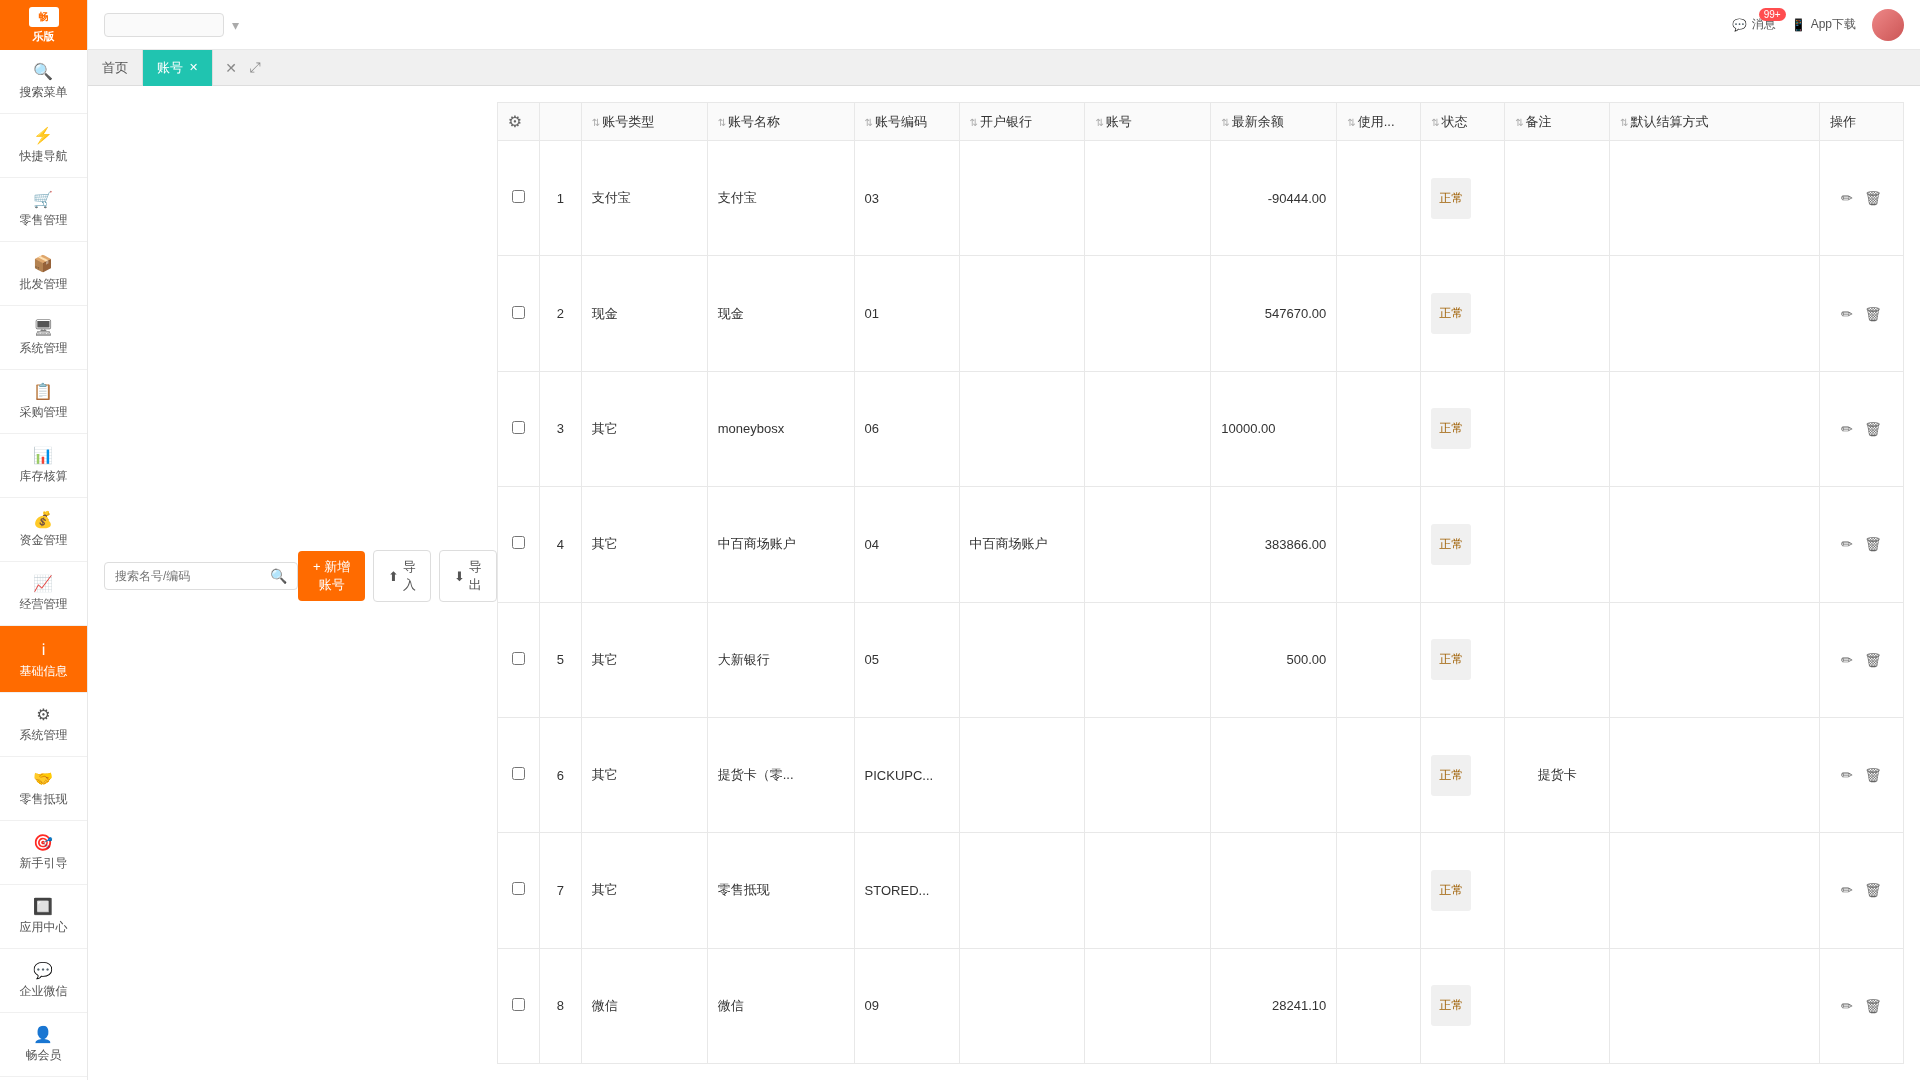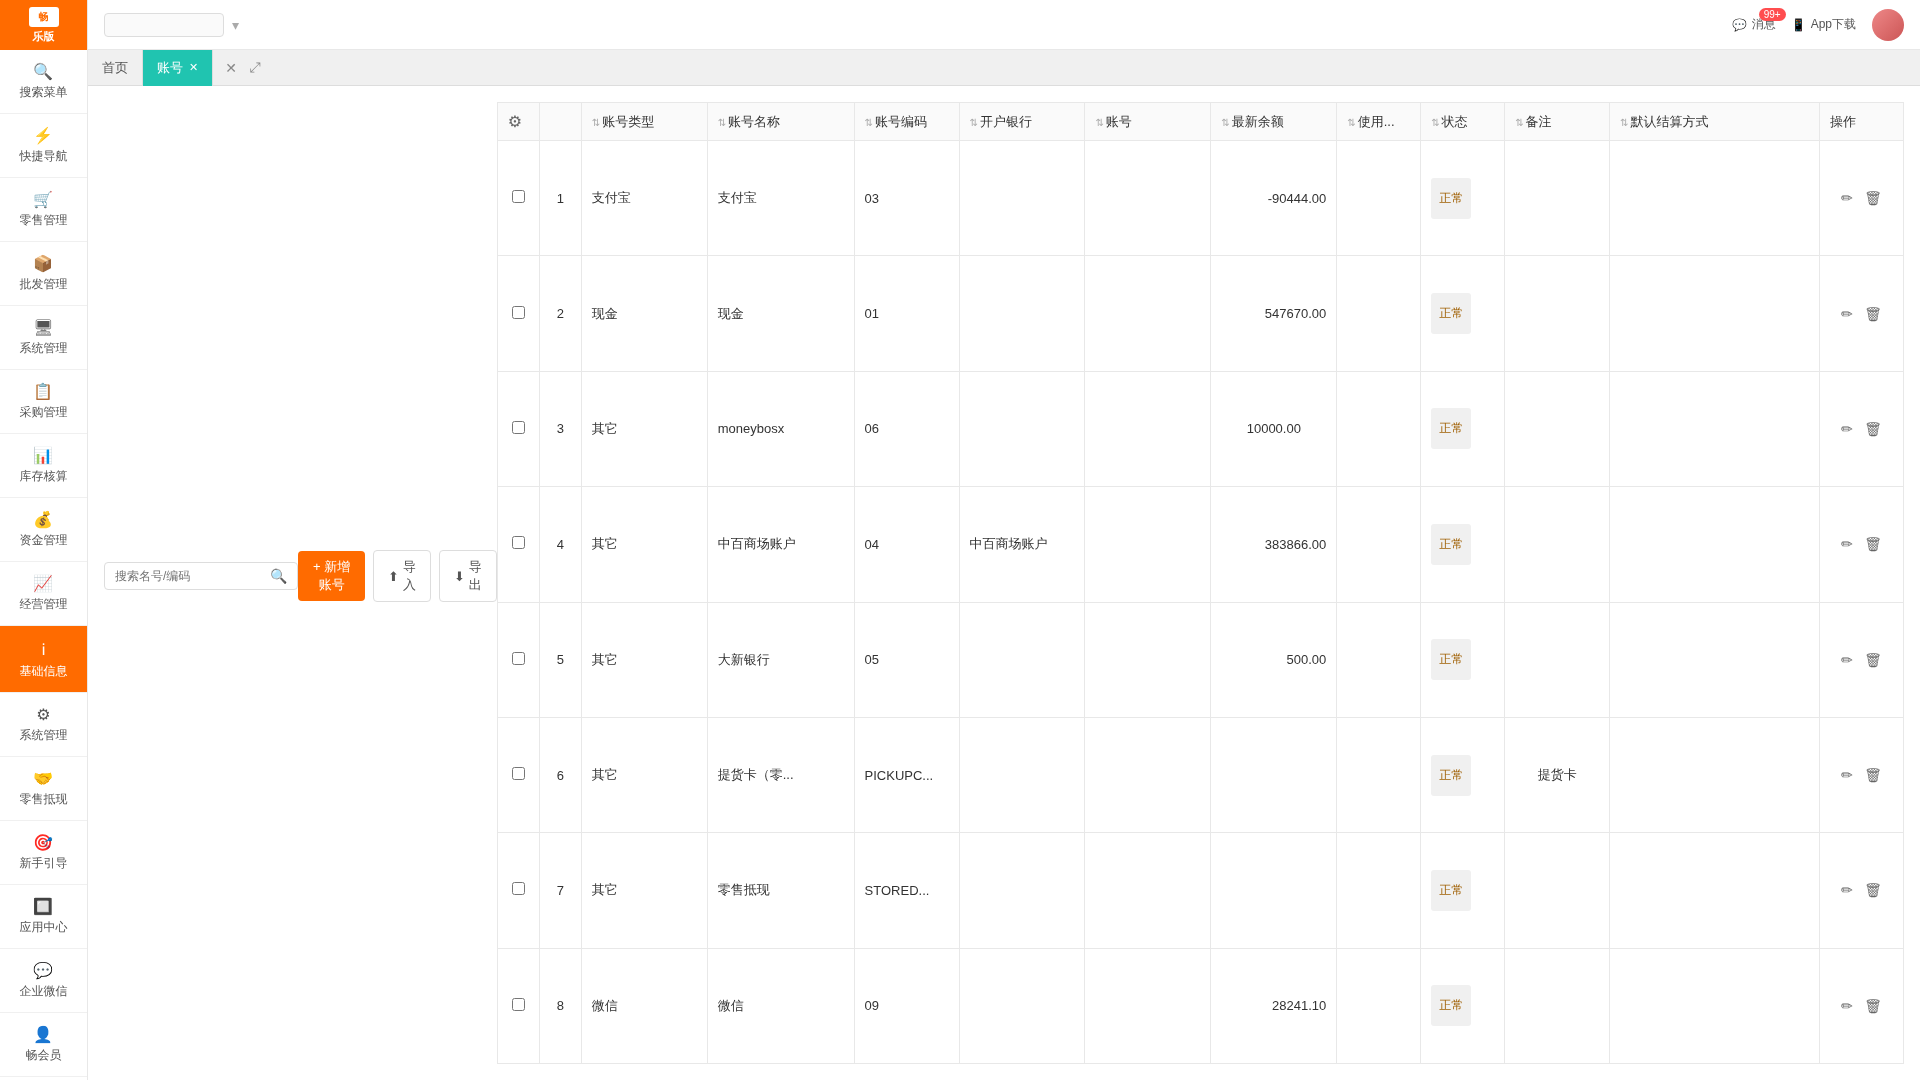--- a/index.html
+++ b/index.html
@@ -530,21 +530,21 @@
           <tr>
     <td class="col-settings" style="text-align:center;">
       <input type="checkbox" style="">
     </td>
     <td class="col-index" style="text-align:center;">3</td>
     <td class="col-type">其它</td>
     <td class="col-name">moneybosx</td>
     <td class="col-code">06</td>
     <td class="col-bank"></td>
     <td class="col-account"></td>
-    <td class="col-balance" style="text-align:center;">10000.00</td>
+    <td class="col-balance" style="text-align:left;">10000.00</td>
     <td class="col-usage"></td>
     <td class="col-status">
       <span class="status-badge">正常</span>
     </td>
     <td class="col-remark"></td>
     <td class="col-default"></td>
     <td class="col-actions" style="text-align:center;">
       <button class="action-btn" title="编辑">✏</button>
       <button class="action-btn" title="删除">🗑</button>
     </td>

